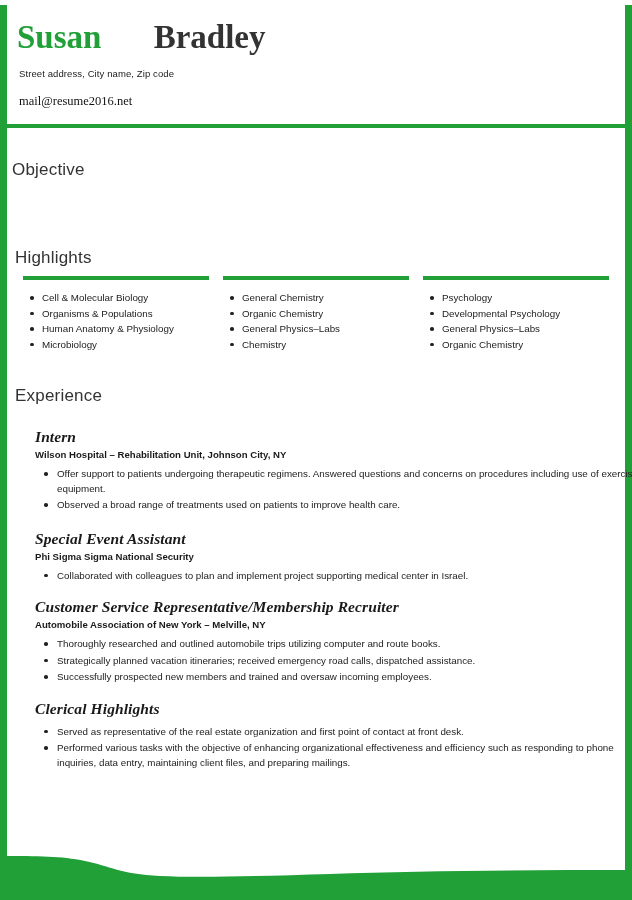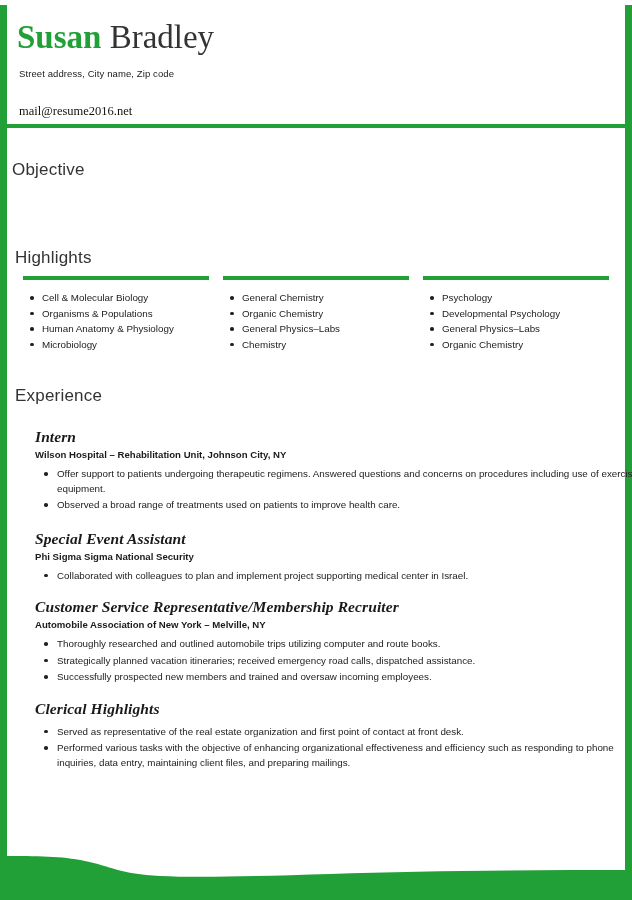--- a/index.html
+++ b/index.html
@@ -62,38 +62,38 @@
     font-size: 33px;
     line-height: 38px;
     white-space: nowrap;
   }
   .name .first {
     color: #21a038;
     font-weight: bold;
   }
   .name .last {
     color: #333333;
-    font-weight: normal;
+    font-weight: bold;
+    margin-left: 44px;
   }
   .address {
     position: absolute;
     left: 12px;
     top: 68px;
     font-size: 9.5px;
     color: #222222;
     letter-spacing: 0.1px;
   }
   .email {
     position: absolute;
     left: 12px;
     top: 94px;
     font-family: "Liberation Serif", serif;
     font-size: 12.5px;
     color: #111111;
-    margin-top: 10px;
   }
   .body-area {
     position: absolute;
     left: 7px;
     top: 128px;
     width: 618px;
     bottom: 0;
   }
   .section-title {
     font-size: 17px;

